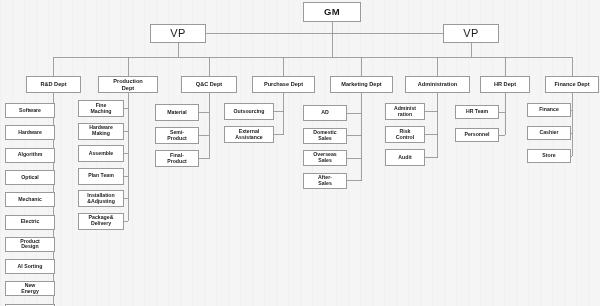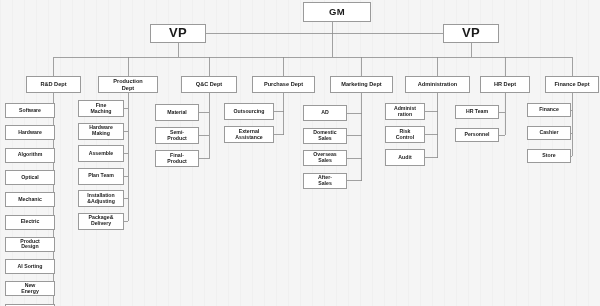--- a/index.html
+++ b/index.html
@@ -41,22 +41,22 @@
     line-height: 1.08;
     white-space: pre-line;
     overflow: hidden;
   }
   .node.root {
     font-size: 9.5px;
     font-weight: bold;
     letter-spacing: 0.4px;
   }
   .node.vp {
-    font-size: 13px;
-    font-weight: bold;
+    font-size: 11px;
+    font-weight: normal;
     letter-spacing: 0.4px;
   }
   .node.dept {
     font-size: 5.6px;
     font-weight: bold;
   }
   .node.leaf {
     font-size: 5.2px;
     font-weight: bold;
   }
@@ -116,21 +116,21 @@
       <line x1="505" y1="93" x2="505" y2="135" stroke="#8c8c8c" stroke-width="0.8" shape-rendering="crispEdges"></line>
       <line x1="499" y1="112" x2="505" y2="112" stroke="#8c8c8c" stroke-width="0.8" shape-rendering="crispEdges"></line>
       <line x1="499" y1="135" x2="505" y2="135" stroke="#8c8c8c" stroke-width="0.8" shape-rendering="crispEdges"></line>
       <line x1="572" y1="57" x2="572" y2="76" stroke="#8c8c8c" stroke-width="0.8" shape-rendering="crispEdges"></line>
       <line x1="572" y1="93" x2="572" y2="156" stroke="#8c8c8c" stroke-width="0.8" shape-rendering="crispEdges"></line>
       <line x1="571" y1="110" x2="572" y2="110" stroke="#8c8c8c" stroke-width="0.8" shape-rendering="crispEdges"></line>
       <line x1="571" y1="133" x2="572" y2="133" stroke="#8c8c8c" stroke-width="0.8" shape-rendering="crispEdges"></line>
       <line x1="571" y1="156" x2="572" y2="156" stroke="#8c8c8c" stroke-width="0.8" shape-rendering="crispEdges"></line>
     </svg>
   <div id="node-layer">
-      <div class="node root" style="left: 303px; top: 2px; width: 68px; height: 20px;">GM</div>
+      <div class="node root" style="left: 303px; top: 2px; width: 58px; height: 20px;">GM</div>
       <div class="node vp" style="left: 150px; top: 24px; width: 56px; height: 19px;">VP</div>
       <div class="node vp" style="left: 443px; top: 24px; width: 56px; height: 19px;">VP</div>
       <div class="node dept" style="left: 26px; top: 76px; width: 55px; height: 17px;">R&amp;D Dept</div>
       <div class="node leaf" style="left: 5px; top: 103px; width: 50px; height: 15px;">Software</div>
       <div class="node leaf" style="left: 5px; top: 125.3px; width: 50px; height: 15px;">Hardware</div>
       <div class="node leaf" style="left: 5px; top: 147.6px; width: 50px; height: 15px;">Algorithm</div>
       <div class="node leaf" style="left: 5px; top: 169.9px; width: 50px; height: 15px;">Optical</div>
       <div class="node leaf" style="left: 5px; top: 192.2px; width: 50px; height: 15px;">Mechanic</div>
       <div class="node leaf" style="left: 5px; top: 214.5px; width: 50px; height: 15px;">Electric</div>
       <div class="node leaf" style="left: 5px; top: 236.8px; width: 50px; height: 15px;">Product

